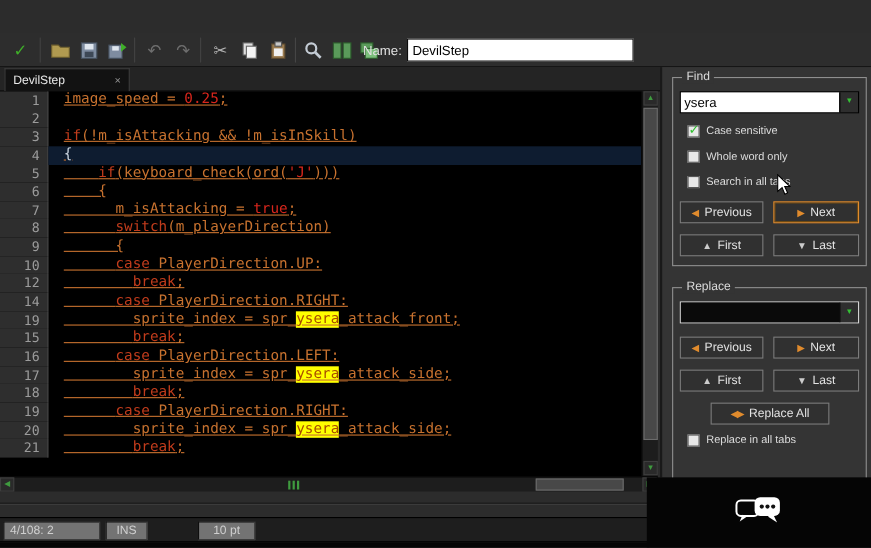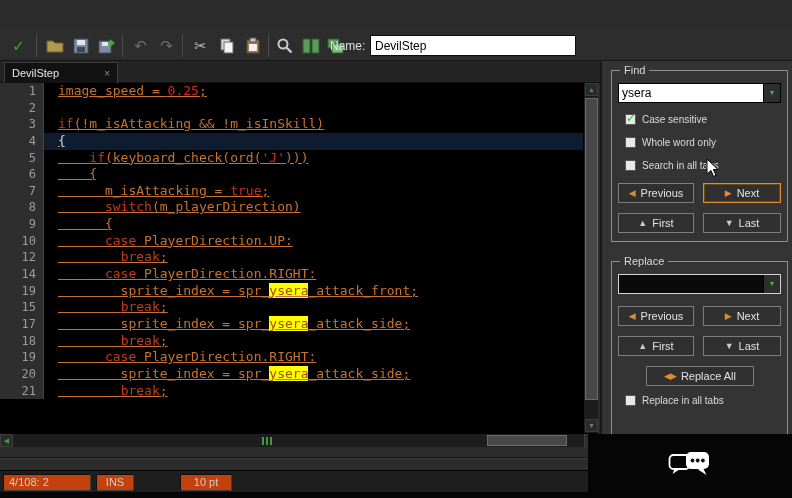--- a/index.html
+++ b/index.html
@@ -80,21 +80,21 @@
        font-size:11px;display:flex;align-items:center;justify-content:center;gap:5px;cursor:default;}
   .btn .arrow{font-size:9px;line-height:9px;}
   .arrow.orange{color:#e08b2d;}
   .arrow.gray{color:#cccccc;}
   .btn.focused{border-color:#e08b2d;box-shadow:inset 0 0 0 1px #6d4a14;}
 
   
   #bottom-left{left:0;top:447px;width:590px;height:51px;background:#2c2c2c;}
   #bottom-groove{left:0;top:457px;width:590px;height:2px;border-top:1px solid #141414;border-bottom:1px solid #3d3d3d;}
   #statusbar{left:0;top:470px;width:590px;height:23px;background:#1e1e1e;border-top:1px solid #000;border-bottom:1px solid #000;}
-  .cell{position:absolute;top:3px;height:17px;background:#c2410c;border:1px solid #0e0e0e;
+  .cell{position:absolute;top:3px;height:17px;background:#737373;border:1px solid #0e0e0e;
         border-right-color:#3c3c3c;border-bottom-color:#3c3c3c;color:#cfcfcf;font-size:11px;
         line-height:15px;padding:0 5px;}
   #below-status{left:0;top:493px;width:590px;height:5px;background:#050505;}
   #brand{left:588px;top:434px;width:204px;height:64px;background:#050505;display:flex;
          align-items:center;justify-content:center;gap:6px;}
   #brand-text{color:#fff;font-size:21px;letter-spacing:0.5px;}
 
   #cursor{left:706px;top:158px;width:14px;height:20px;}
 </style>
 </head>
@@ -182,20 +182,21 @@
         <div class="code-line"><span class="ln">5</span><span class="code-text"><span class="tok-v">    </span><span class="tok-k">if</span><span class="tok-v">(keyboard_check(ord(</span><span class="tok-l">'J'</span><span class="tok-v">)))</span></span></div>
         <div class="code-line"><span class="ln">6</span><span class="code-text"><span class="tok-v">    {</span></span></div>
         <div class="code-line"><span class="ln">7</span><span class="code-text"><span class="tok-v">      m_isAttacking = </span><span class="tok-l">true</span><span class="tok-v">;</span></span></div>
         <div class="code-line"><span class="ln">8</span><span class="code-text"><span class="tok-v">      </span><span class="tok-k">switch</span><span class="tok-v">(m_playerDirection)</span></span></div>
         <div class="code-line"><span class="ln">9</span><span class="code-text"><span class="tok-v">      {</span></span></div>
         <div class="code-line"><span class="ln">10</span><span class="code-text"><span class="tok-v">      </span><span class="tok-k">case</span><span class="tok-v"> PlayerDirection.UP:</span></span></div>
         <div class="code-line"><span class="ln">12</span><span class="code-text"><span class="tok-v">        </span><span class="tok-k">break</span><span class="tok-v">;</span></span></div>
         <div class="code-line"><span class="ln">14</span><span class="code-text"><span class="tok-v">      </span><span class="tok-k">case</span><span class="tok-v"> PlayerDirection.RIGHT:</span></span></div>
         <div class="code-line"><span class="ln">19</span><span class="code-text"><span class="tok-v">        sprite_index = spr_</span><span class="tok-m">ysera</span><span class="tok-v">_attack_front;</span></span></div>
         <div class="code-line"><span class="ln">15</span><span class="code-text"><span class="tok-v">        </span><span class="tok-k">break</span><span class="tok-v">;</span></span></div>
+        <div class="code-line"><span class="ln">16</span><span class="code-text"><span class="tok-v">      </span><span class="tok-k">case</span><span class="tok-v"> PlayerDirection.LEFT:</span></span></div>
         <div class="code-line"><span class="ln">17</span><span class="code-text"><span class="tok-v">        sprite_index = spr_</span><span class="tok-m">ysera</span><span class="tok-v">_attack_side;</span></span></div>
         <div class="code-line"><span class="ln">18</span><span class="code-text"><span class="tok-v">        </span><span class="tok-k">break</span><span class="tok-v">;</span></span></div>
         <div class="code-line"><span class="ln">19</span><span class="code-text"><span class="tok-v">      </span><span class="tok-k">case</span><span class="tok-v"> PlayerDirection.RIGHT:</span></span></div>
         <div class="code-line"><span class="ln">20</span><span class="code-text"><span class="tok-v">        sprite_index = spr_</span><span class="tok-m">ysera</span><span class="tok-v">_attack_side;</span></span></div>
         <div class="code-line"><span class="ln">21</span><span class="code-text"><span class="tok-v">        </span><span class="tok-k">break</span><span class="tok-v">;</span></span></div>
       </div>
   </div>
 
   <div class="abs" id="vscroll">
     <div class="scroll-arrow" style="left:1px;top:0;">▲</div>

